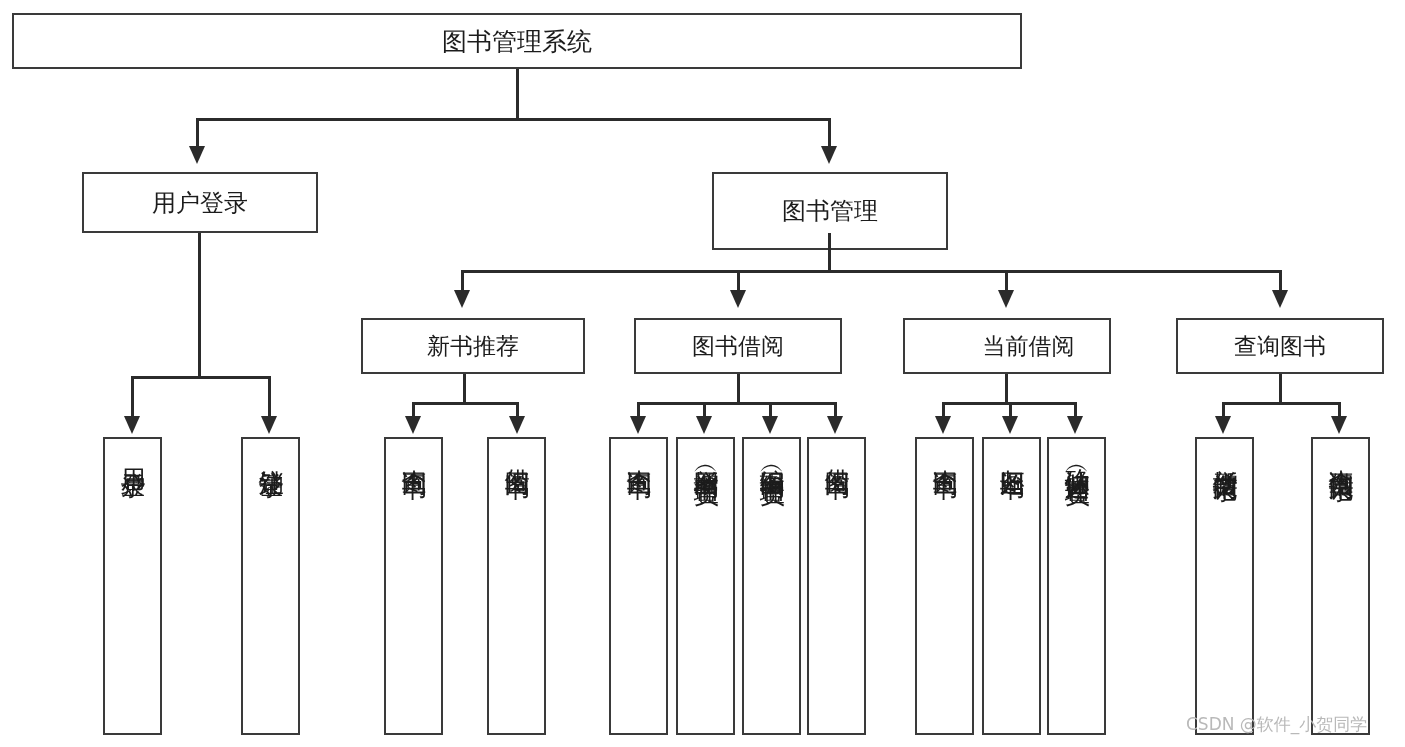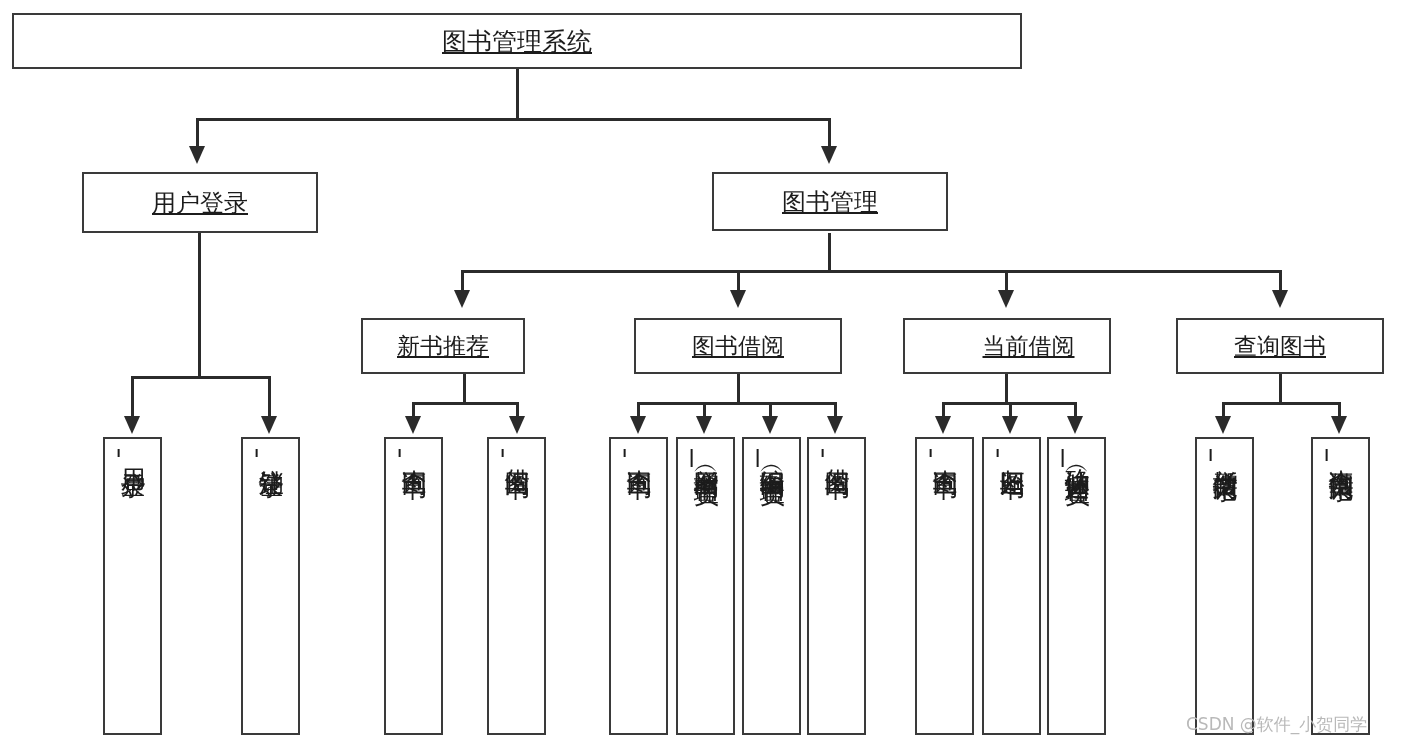--- a/index.html
+++ b/index.html
@@ -26,21 +26,20 @@
     display: flex;
     align-items: center;
     justify-content: center;
     color: #1c1c1c;
   }
   .node .label {
     display: block;
     text-align: center;
     line-height: 1.0;
     white-space: nowrap;
-    text-decoration: underline;
   }
   
   .node.root { border-width: 2px; }
   .node.root .label { font-size: 25px; }
   
   .node.h1 .label { font-size: 24px; }
   .node.h2 .label { font-size: 23px; }
   
   .node.leaf {
     align-items: flex-start;
@@ -97,21 +96,21 @@
   <div class="ln vln" style="left:196px; top:118px; width:3px; height:28px;"></div>
   <div class="arrow" style="left:189px; top:146px;"></div>
 
   <div class="ln vln" style="left:828px; top:118px; width:3px; height:28px;"></div>
   <div class="arrow" style="left:821px; top:146px;"></div>
 
   <div class="node h1" style="left:82px; top:172px; width:236px; height:61px;">
     <span class="label">用户登录</span>
   </div>
 
-  <div class="node h1" style="left:712px; top:172px; width:236px; height:59px;">
+  <div class="node h1" style="left:712px; top:172px; width:236px; height:78px;">
     <span class="label">图书管理</span>
   </div>
 
   <div class="ln vln" style="left:198px; top:233px; width:3px; height:143px;"></div>
   <div class="ln hln" style="left:131px; top:376px; width:139px; height:3px;"></div>
   <div class="ln vln" style="left:131px; top:376px; width:3px; height:40px;"></div>
   <div class="arrow" style="left:124px; top:416px;"></div>
   <div class="ln vln" style="left:268px; top:376px; width:3px; height:40px;"></div>
   <div class="arrow" style="left:261px; top:416px;"></div>
 
@@ -123,21 +122,21 @@
 
   <div class="ln vln" style="left:737px; top:270px; width:3px; height:20px;"></div>
   <div class="arrow" style="left:730px; top:290px;"></div>
 
   <div class="ln vln" style="left:1005px; top:270px; width:3px; height:20px;"></div>
   <div class="arrow" style="left:998px; top:290px;"></div>
 
   <div class="ln vln" style="left:1279px; top:270px; width:3px; height:20px;"></div>
   <div class="arrow" style="left:1272px; top:290px;"></div>
 
-  <div class="node h2" style="left:361px; top:318px; width:164px; height:56px;">
+  <div class="node h2" style="left:361px; top:318px; width:224px; height:56px;">
     <span class="label">新书推荐</span>
   </div>
   <div class="node h2" style="left:634px; top:318px; width:208px; height:56px;">
     <span class="label">图书借阅</span>
   </div>
   <div class="node h2" style="left:903px; top:318px; width:208px; height:56px;padding-left:43px;">
     <span class="label">当前借阅</span>
   </div>
   <div class="node h2" style="left:1176px; top:318px; width:208px; height:56px;">
     <span class="label">查询图书</span>

